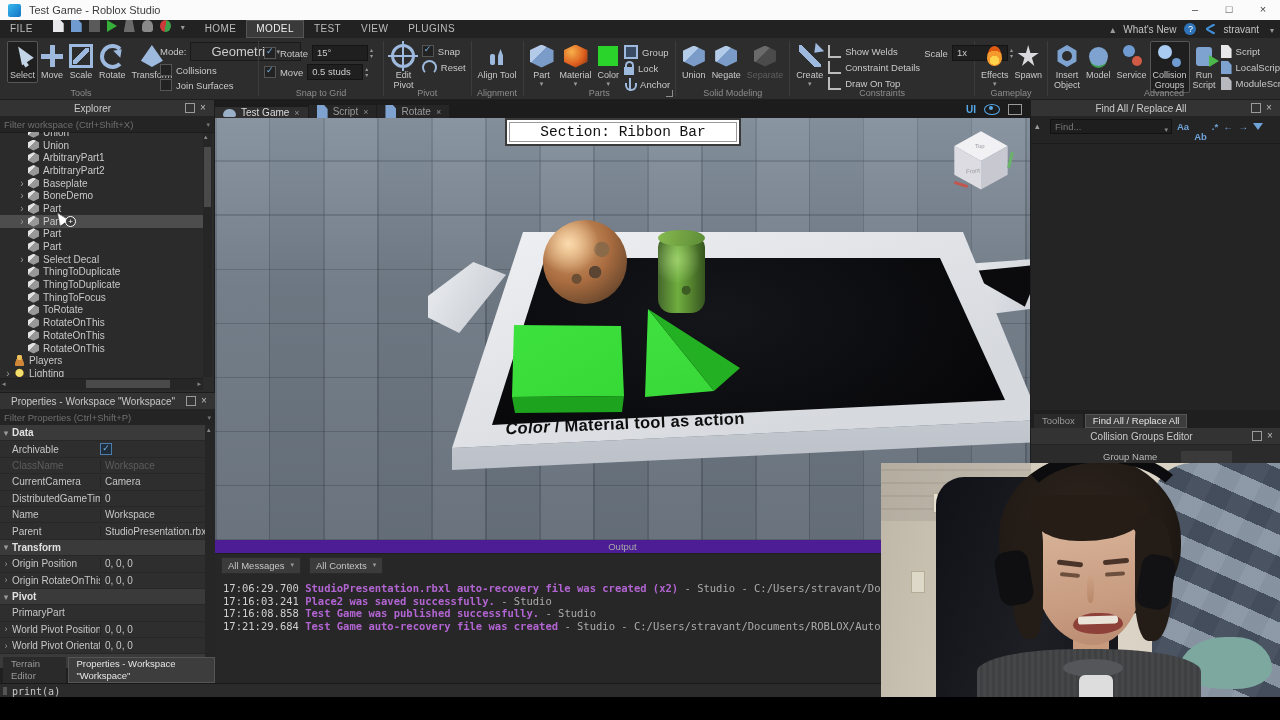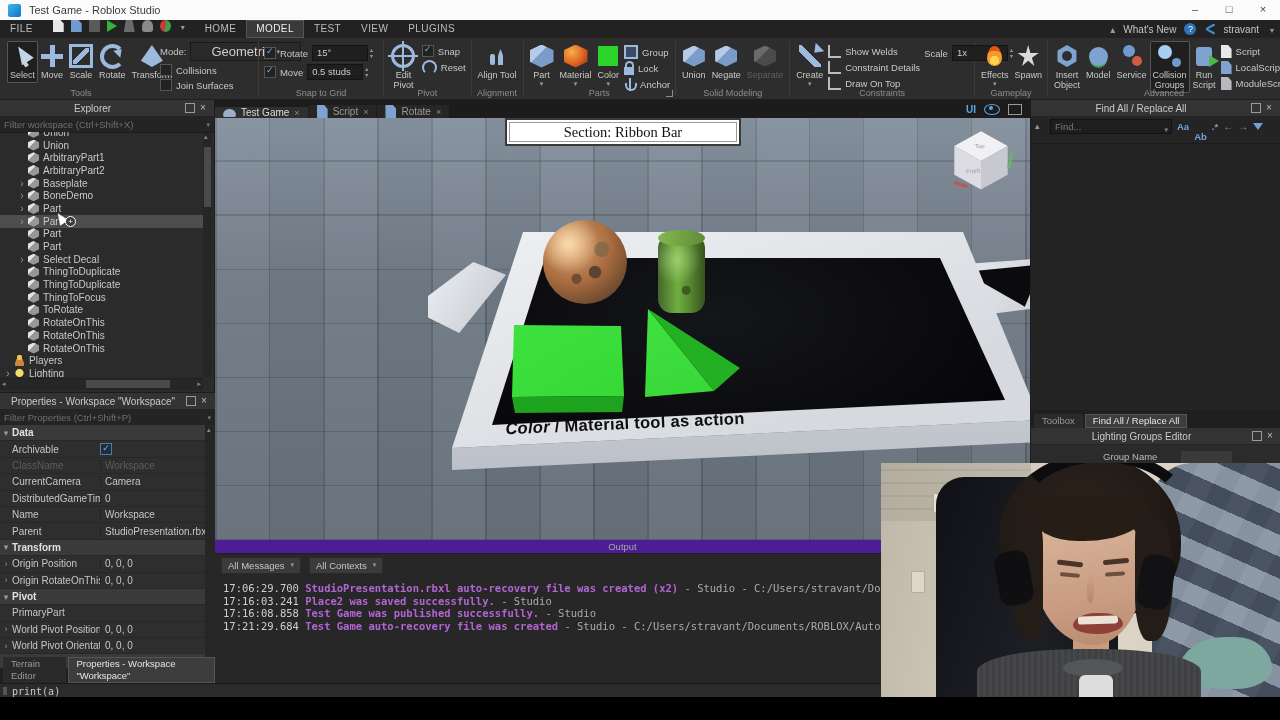--- a/index.html
+++ b/index.html
@@ -162,21 +162,21 @@
     background-color:#79London;}
   #vpgrid{position:absolute;inset:0;background-color:#78838e;
     background-image:
       linear-gradient(rgba(160,175,190,.35),rgba(90,100,112,.25) 40%,rgba(70,78,88,.35)),
       repeating-linear-gradient(0deg,rgba(30,34,40,.28) 0 1.5px,transparent 1.5px 54px),
       repeating-linear-gradient(90deg,rgba(30,34,40,.28) 0 1.5px,transparent 1.5px 54px),
       repeating-linear-gradient(90deg,rgba(255,255,255,.035) 0 54px,rgba(0,0,0,.045) 54px 108px);}
   #sectionlabel{position:absolute;left:290px;top:0px;width:232px;height:24px;background:#fff;
     border:2px solid #3a3a3a;box-shadow:inset 0 0 0 2px #fff,inset 0 0 0 3px #9a9a9a;
     display:flex;align-items:center;justify-content:center;font-size:14.5px;color:#111;
-    font-family:Liberation Serif, serif;}
+    font-family:Liberation Mono, monospace;}
   
   #scene{position:absolute;left:225px;top:82px;width:610px;height:290px;}
   .sc{position:absolute;left:0;top:0;width:610px;height:290px;}
   .plat-top{background:linear-gradient(160deg,#f2f3f5,#d6d9de 70%);clip-path:polygon(12px 248px,83px 32px,523px 32px,600px 220px);}
   .plat-front{background:linear-gradient(#e3e5e9,#b9bec6);clip-path:polygon(12px 248px,600px 220px,600px 242px,12px 270px);}
   .plat-black{background:radial-gradient(ellipse at 45% 40%,#15161a,#060608 70%);clip-path:polygon(52px 225px,105px 58px,500px 58px,565px 200px);}
   #sphere{position:absolute;left:103px;top:20px;width:84px;height:84px;border-radius:50%;
     background:
       radial-gradient(circle at 30% 28%,rgba(255,225,180,.9),rgba(0,0,0,0) 36%),
       radial-gradient(circle at 62% 62%,#5b4431 8%,transparent 9%),
@@ -926,21 +926,21 @@
     </div>
     <div id="finddivider"></div>
 
     <div id="rdtabs">
       <div class="bltab">Toolbox</div>
       <div class="bltab active">Find All / Replace All</div>
     </div>
 
     <div id="collision">
       <div class="phead">
-        <span class="ttl">Lighting Groups Editor</span>
+        <span class="ttl">Collision Groups Editor</span>
         <span class="pinbox"></span>
         <span class="xbox"></span>
       </div>
       <div id="colcols">
         <span>Group Name</span>
         <span class="hdr2">Default</span>
       </div>
     </div>
   </div>
 

